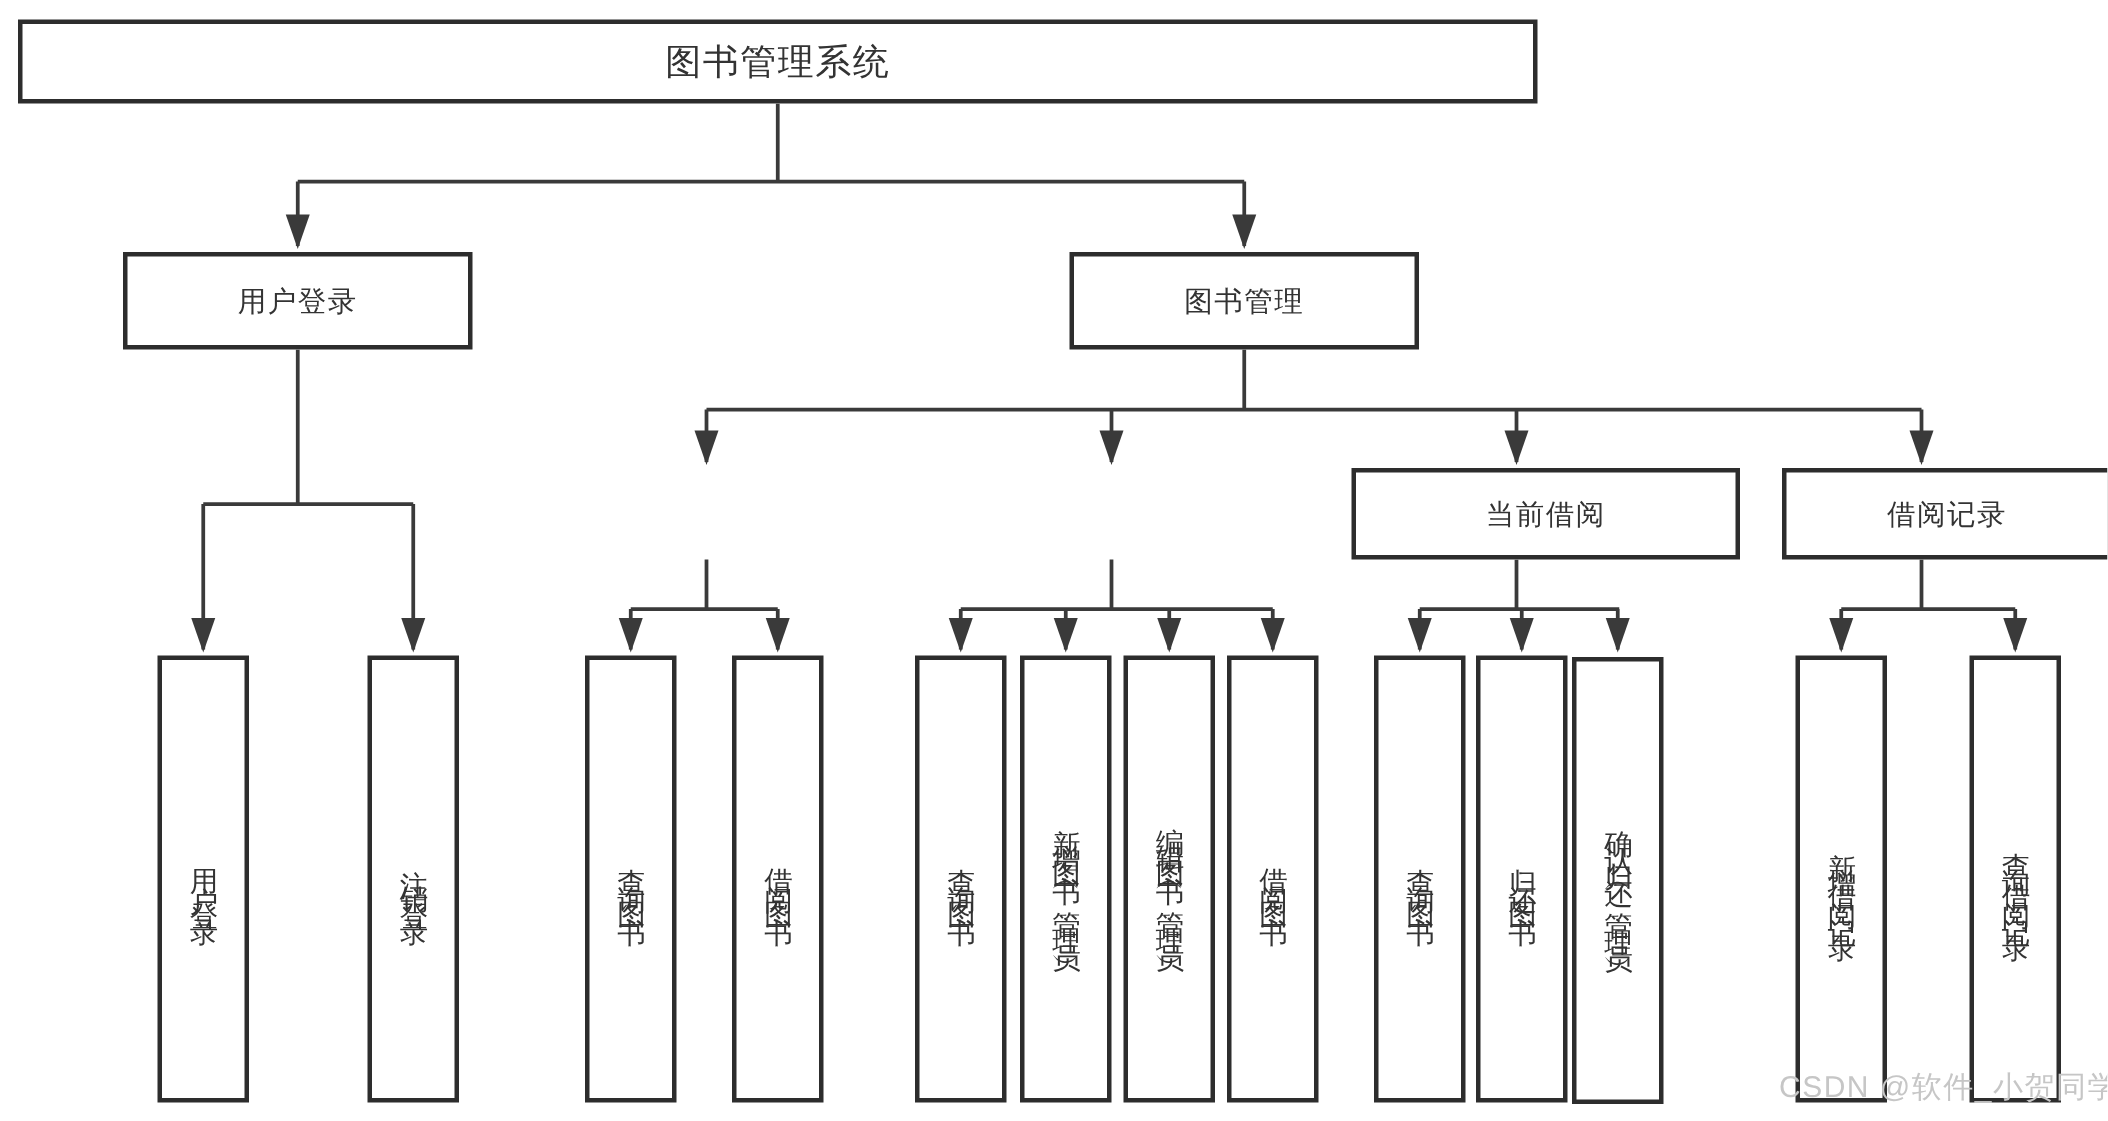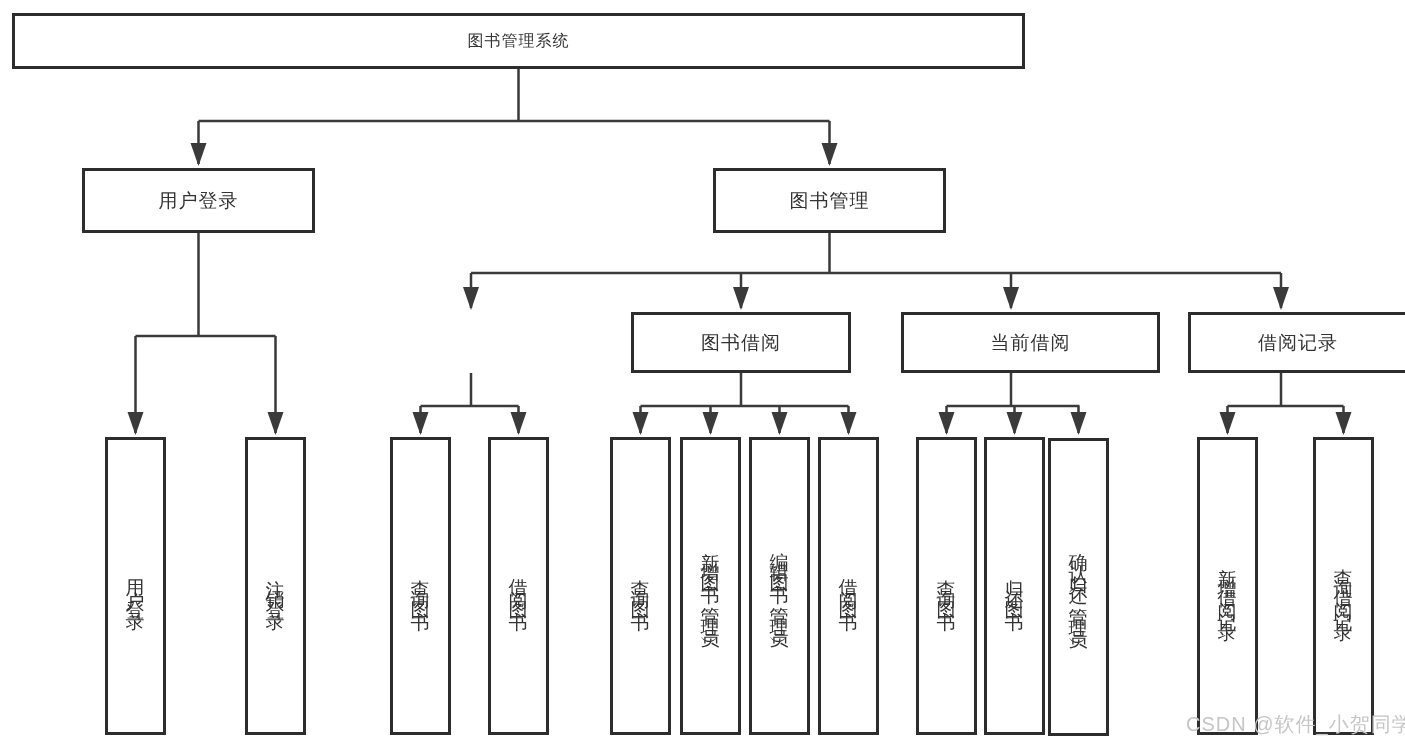--- a/index.html
+++ b/index.html
@@ -23,21 +23,21 @@
   .hbox,.vbox{
     position:absolute;
     box-sizing:border-box;
     background:var(--bg);
     border:3px solid var(--border);
     display:flex;align-items:center;justify-content:center;
     color:var(--text);
     z-index:1;
   }
   .hbox{font-size:19px;letter-spacing:1px;}
-  .hbox.root{font-size:16px;}
+  .hbox.root{font-size:24px;}
   .vbox{top:437px;width:61px;height:298px;}
   .vtext{
     writing-mode:vertical-rl;
     text-orientation:mixed;
     font-size:19px;
     letter-spacing:11px;
     line-height:1;
     color:var(--text);
   }
   #watermark{
@@ -88,23 +88,20 @@
     <span>图书管理系统</span>
   </div>
 
   <div class="hbox" style="left:82px;top:168px;width:233px;height:65px;">
     <span>用户登录</span>
   </div>
   <div class="hbox" style="left:713px;top:168px;width:233px;height:65px;">
     <span>图书管理</span>
   </div>
 
-  <div class="hbox" style="left:631px;top:312px;width:220px;height:61px;">
-    <span>图书借阅</span>
-  </div>
   <div class="hbox" style="left:901px;top:312px;width:259px;height:61px;">
     <span>当前借阅</span>
   </div>
   <div class="hbox" style="left:1188px;top:312px;width:220px;height:61px;">
     <span>借阅记录</span>
   </div>
 
   <div class="vbox" style="left:105px;">
     <span class="vtext">用户登录</span>
   </div>

